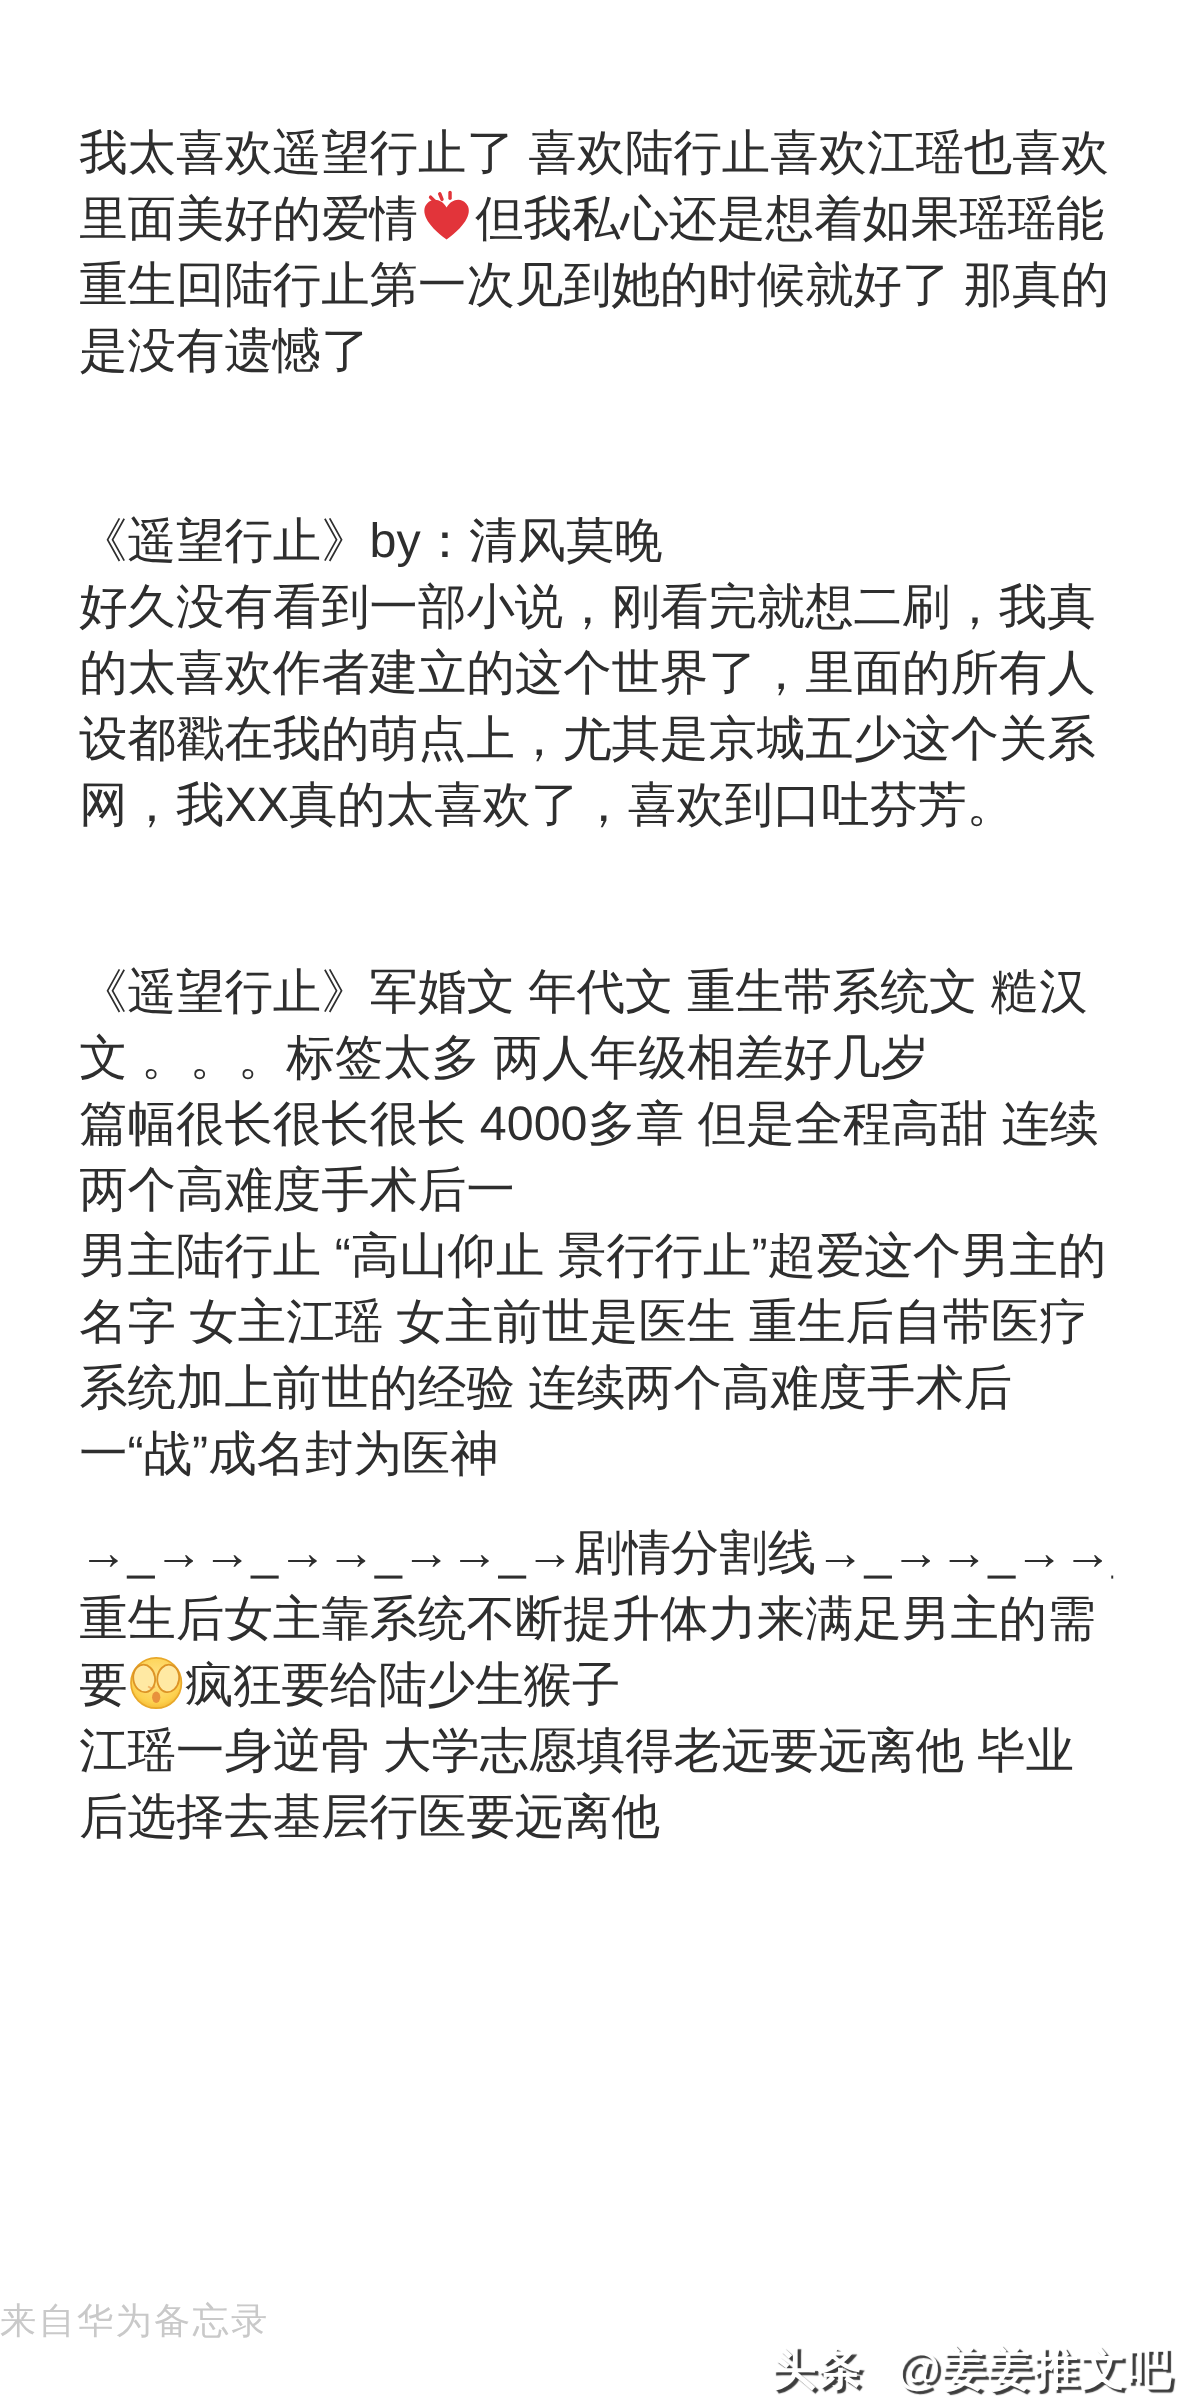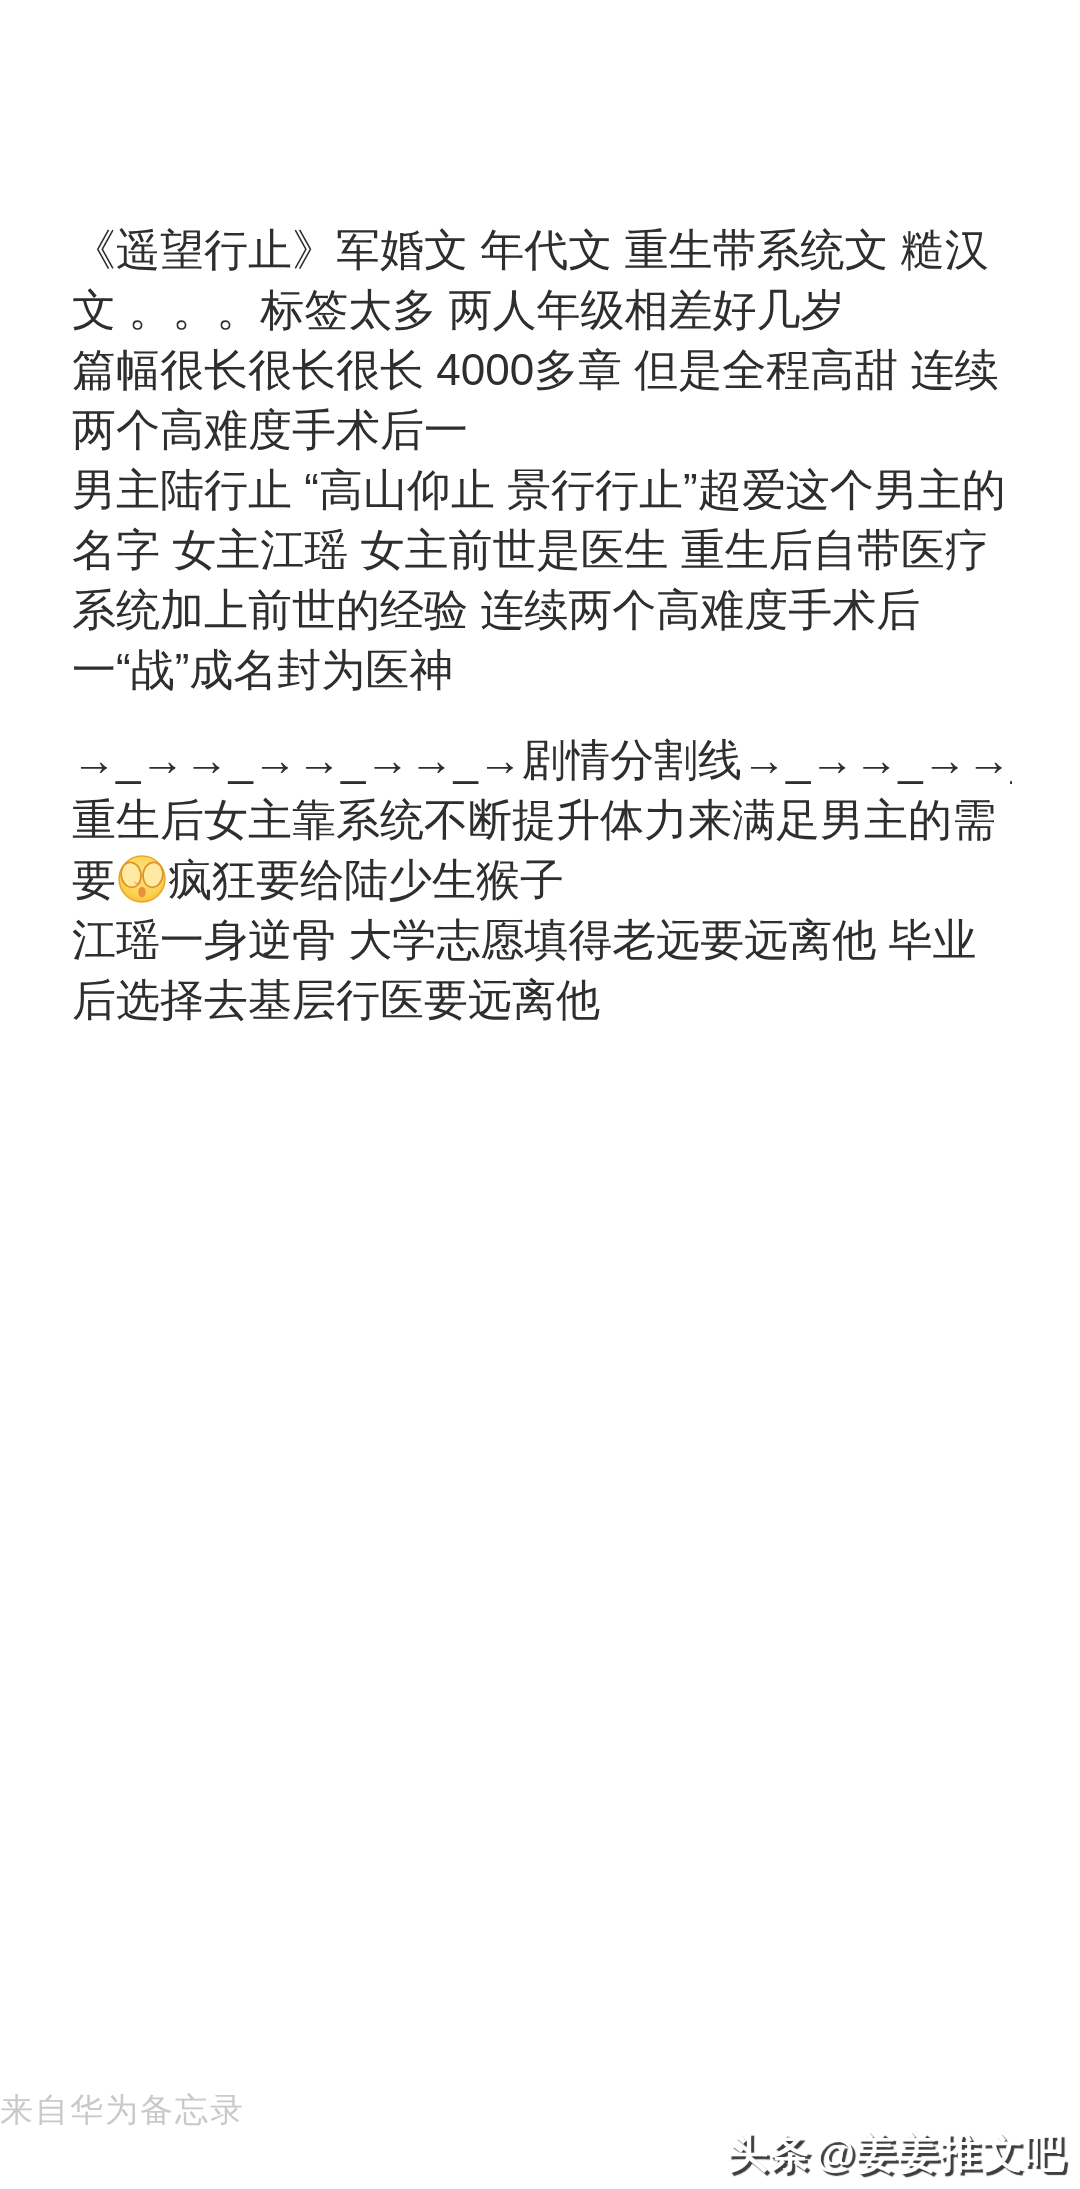--- a/index.html
+++ b/index.html
@@ -51,30 +51,42 @@
     position: absolute;
     right: 14px;
     top: 2126px;
     font-size: 41px;
     font-weight: bold;
     white-space: nowrap;
     color: #ffffff;
     text-shadow: 3px 3px 1px #3d3d3d;
     letter-spacing: 1px;
   }
-  .toutiao-watermark .handle { margin-left: 4px; }
+  .toutiao-watermark .handle { margin-left: 30px; }
 </style>
 </head>
 <body>
 
 <div class="page">
 
   <div class="content">
 
+    <p class="para para-1">
+      <span>我太喜欢遥望行止了 喜欢陆行止喜欢江瑶也喜欢里面美好的爱情</span><span class="emoji" aria-label="💓"><svg viewBox="0 0 48 48" aria-hidden="true">
+          <path d="M24 43 C 6 30, 1 18, 7 11.5 C 12 6, 20 8, 24 15 C 28 8, 36 6, 41 11.5 C 47 18, 42 30, 24 43 Z" fill="#e2343a"></path>
+          <path d="M10 6 L 14 10" stroke="#e2343a" stroke-width="3" stroke-linecap="round" fill="none"></path>
+          <path d="M18 3 L 20 8" stroke="#e2343a" stroke-width="3" stroke-linecap="round" fill="none"></path>
+          <path d="M27 2 L 27 7" stroke="#e2343a" stroke-width="3" stroke-linecap="round" fill="none"></path>
+        </svg></span><span>但我私心还是想着如果瑶瑶能重生回陆行止第一次见到她的时候就好了 那真的是没有遗憾了</span>
+    </p>
 
+    <p class="para para-2">
+      <span class="block">《遥望行止》by：清风莫晚</span>
+      <span class="block">好久没有看到一部小说，刚看完就想二刷，我真的太喜欢作者建立的这个世界了，里面的所有人设都戳在我的萌点上，尤其是京城五少这个关系网，我XX真的太喜欢了，喜欢到口吐芬芳。</span>
+    </p>
 
     <p class="para para-3">
       <span class="block">《遥望行止》军婚文 年代文 重生带系统文 糙汉文 。。。标签太多 两人年级相差好几岁</span>
       <span class="block">篇幅很长很长很长 4000多章 但是全程高甜 连续两个高难度手术后一</span>
       <span class="block">男主陆行止 “高山仰止 景行行止”超爱这个男主的名字 女主江瑶 女主前世是医生 重生后自带医疗系统加上前世的经验 连续两个高难度手术后一“战”成名封为医神</span>
     </p>
 
     <p class="para para-4">
       <span class="block divider-line">→_→→_→→_→→_→剧情分割线→_→→_→→_→</span>
       <span class="block">

